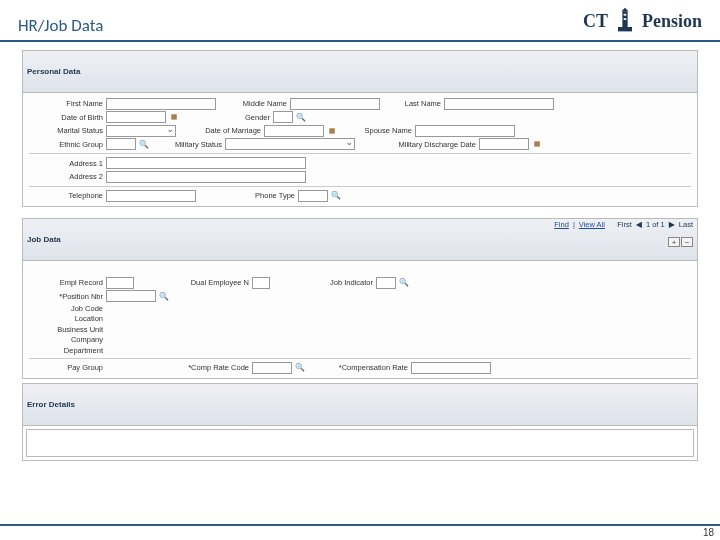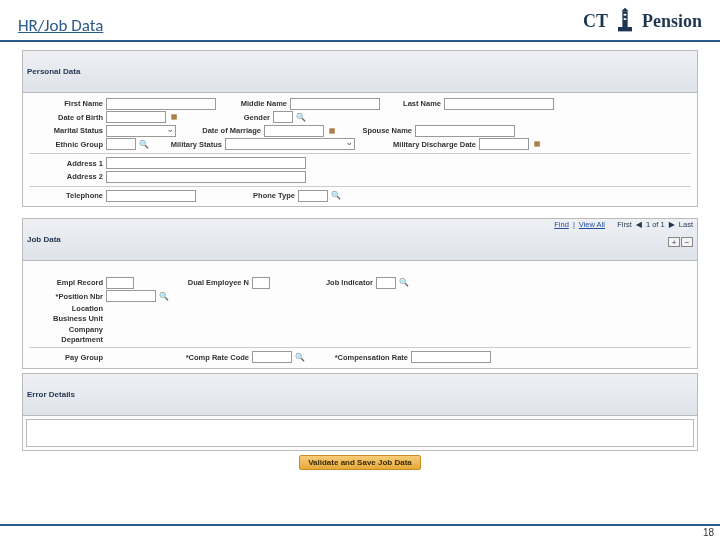--- a/index.html
+++ b/index.html
@@ -1,27 +1,27 @@
 <!DOCTYPE html>
 <html><head>
 <meta charset="utf-8">
 <style>
   * { box-sizing: border-box; margin: 0; padding: 0; }
   body { font-family: Arial, Helvetica, sans-serif; background: #fff; width: 720px; height: 540px; position: relative; font-size: 8px; color: #333; }
   .header { display: flex; justify-content: space-between; align-items: flex-end; padding: 6px 18px 4px 18px; border-bottom: 2px solid #2b5a8a; }
-  .slide-title { font-family: "Calibri", Arial, sans-serif; font-size: 17px; font-weight: 400; color: #2b5a8a; text-decoration: underline; }
+  .slide-title { font-family: "Calibri", Arial, sans-serif; font-size: 17px; font-weight: 400; color: #2b5a8a; }
   .logo { display: flex; align-items: center; gap: 6px; }
   .logo-text { font-family: Georgia, serif; font-size: 18px; color: #1f3652; font-weight: 700; }
   .logo-icon svg { width: 22px; height: 28px; }
   .content { padding: 8px 22px 0 22px; }
   .box { border: 1px solid #bbb; margin-bottom: 4px; background: #fdfdfd; }
   .box-header { background: linear-gradient(#eef0f4,#dfe3ea); color: #1f3652; font-size: 8px; font-weight: 700; padding: 16px 4px; border-bottom: 1px solid #bbb; position: relative;}
   .box-body { padding: 3px 2px; }
   .row { display: flex; align-items: center; margin: 1.5px 0; gap: 3px; }
-  .lbl { text-align: right; font-size: 7.5px; font-weight: 700; color: #333; white-space: nowrap; }
+  .lbl { text-align: right; font-size: 7.5px; font-weight: 400; color: #333; white-space: nowrap; }
   .fld { border: 1px solid #999; height: 12px; background: #fff; }
   .dd { border: 1px solid #999; height: 12px; background: #fff; position: relative; }
   .dd::after { content:"⌄"; position:absolute; right:1px; top:-2px; font-size:9px; color:#555;}
   .cal-icon { width: 10px; height: 10px; display: inline-flex; align-items:center; justify-content:center; font-size:7px; color:#8a4b00;}
   .look-icon { width: 10px; height: 10px; display: inline-flex; align-items:center; justify-content:center; font-size:8px; color:#555;}
   .rule { border: none; border-top: 1px solid #ccc; margin: 3px 4px;}
   .job-nav { position:absolute; right:4px; top:1px; font-size:7.5px; color:#2b5a8a; font-weight:400; display:flex; align-items:center; gap:4px;}
   .job-nav span { color:#1f3652;}
   .tri { font-size:8px; color:#4a6;}
   .addrem { position:absolute; right:4px; top:18px; display:flex; gap:1px;}
@@ -140,20 +140,23 @@
         <div class="lbl" style="width:100px">Job Indicator</div>
         <div class="fld" style="width:20px"></div>
         <span class="look-icon">🔍</span>
       </div>
       <div class="row">
         <div class="lbl" style="width:78px">*Position Nbr</div>
         <div class="fld" style="width:50px"></div>
         <span class="look-icon">🔍</span>
       </div>
       <div class="row">
+          <div class="lbl" style="width:78px">Job Code</div>
+        </div>
+      <div class="row">
           <div class="lbl" style="width:78px">Location</div>
         </div>
       <div class="row">
           <div class="lbl" style="width:78px">Business Unit</div>
         </div>
       <div class="row">
           <div class="lbl" style="width:78px">Company</div>
         </div>
       <div class="row">
           <div class="lbl" style="width:78px">Department</div>
@@ -169,20 +172,17 @@
         <div class="fld" style="width:80px"></div>
       </div>
     </div>
   </div>
 
   <div class="box">
     <div class="box-header">Error Details</div>
     <div class="err-body"></div>
   </div>
 
-  <div class="btn-row">
-    <button class="orange-btn">Validate and Save Job Data</button>
-  </div>
 
 </div>
 
 <div class="footline"></div>
 <div class="slide-num">18</div>
 
 </body></html>

